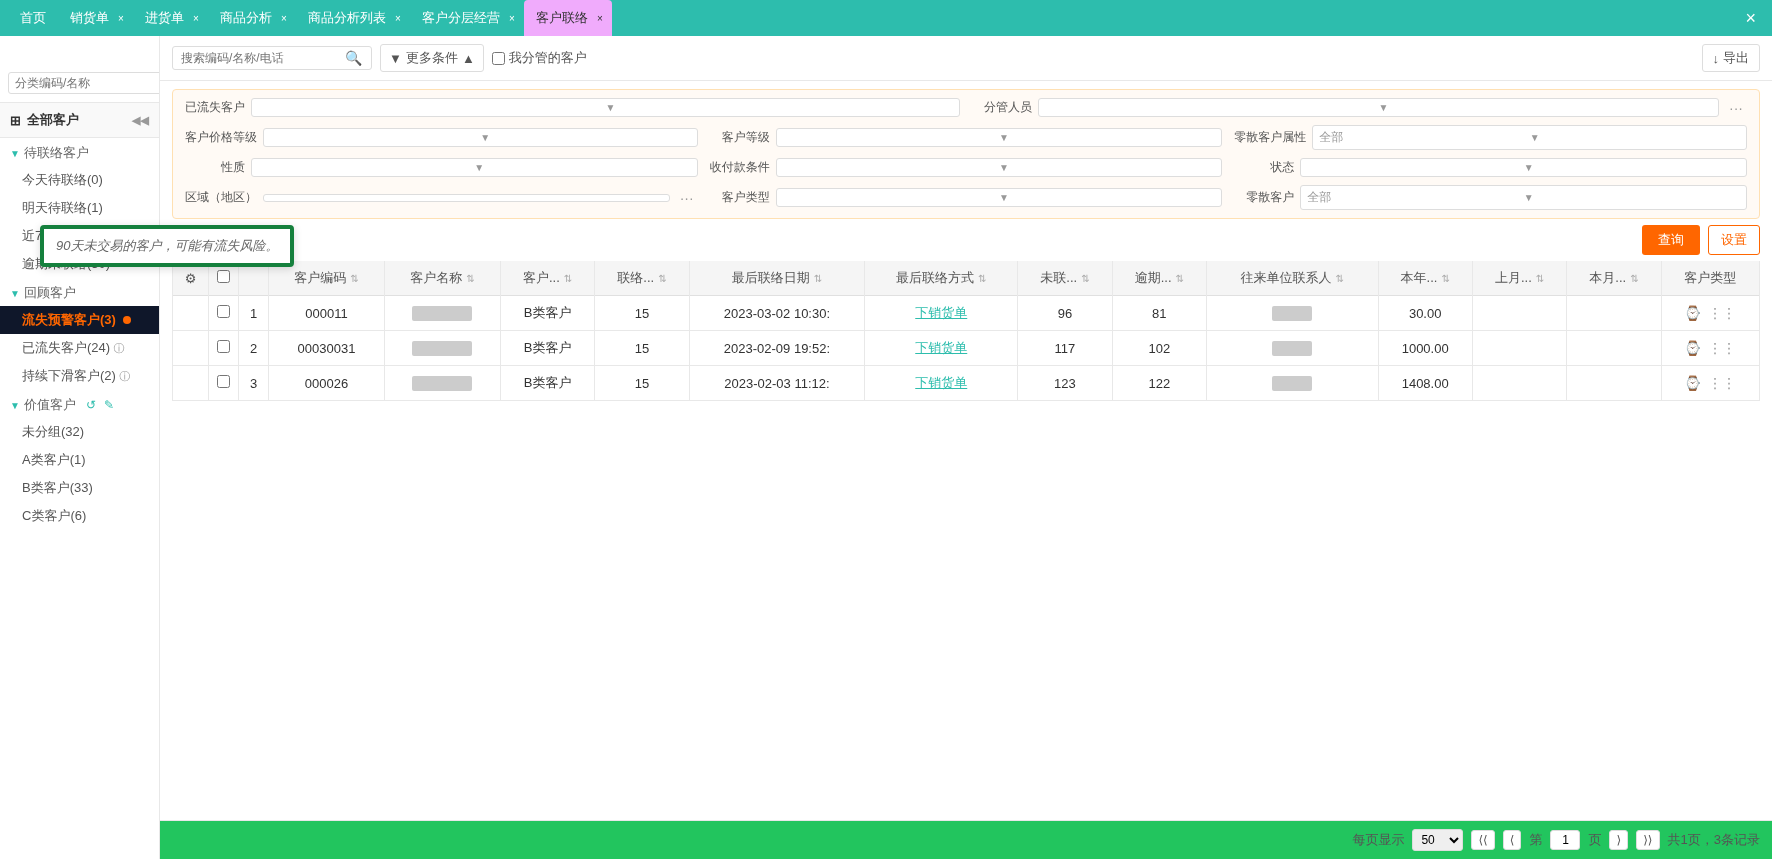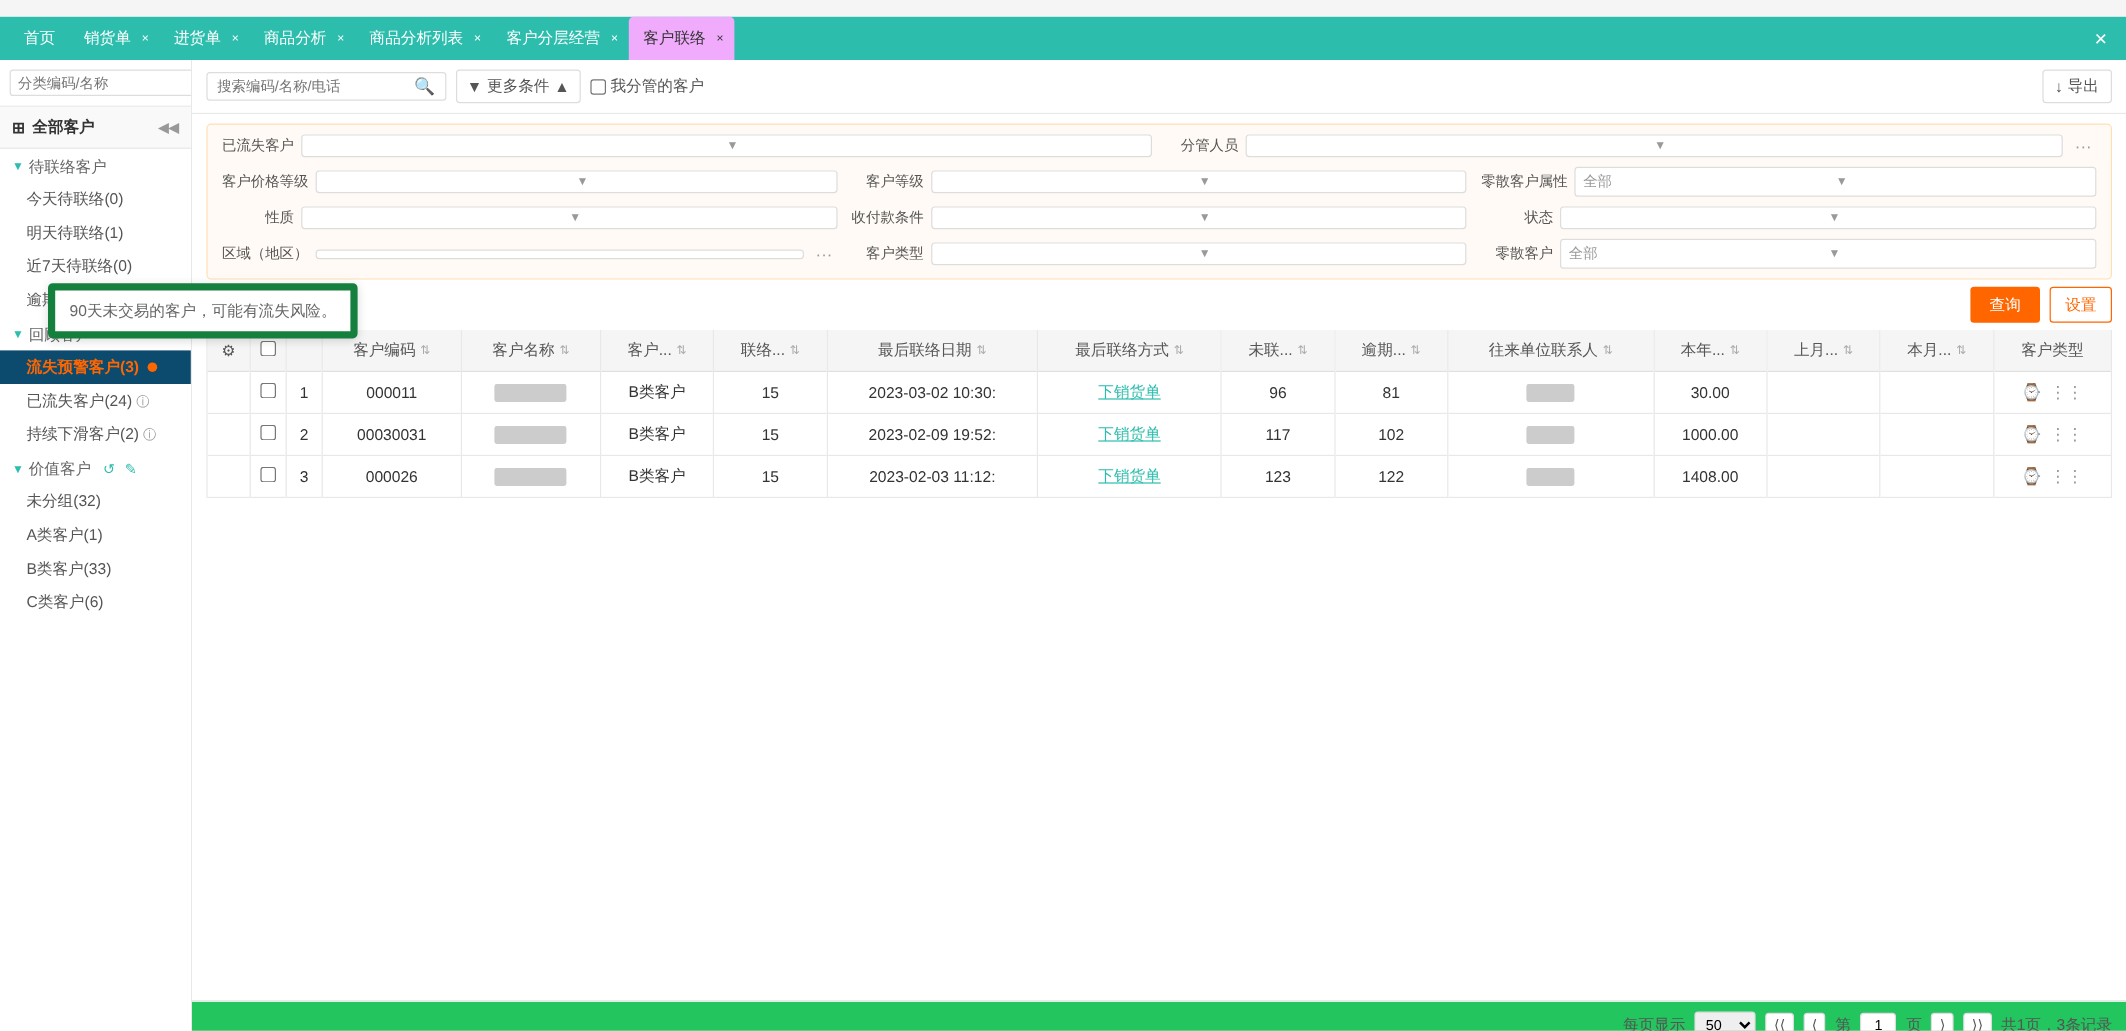--- a/index.html
+++ b/index.html
@@ -6,21 +6,20 @@
     body { background: #f5f5f5; overflow: hidden; width: 1772px; height: 859px; }
 
     
     .tab-bar {
       display: flex;
       align-items: center;
       background: #2dbdad;
       height: 36px;
       padding: 0 8px;
       color: white;
-      margin-top: 14px;
     }
     .tab-item {
       display: flex;
       align-items: center;
       padding: 0 12px;
       height: 100%;
       cursor: pointer;
       font-size: 13px;
       color: white;
       position: relative;
@@ -70,20 +69,21 @@
       border-right: 1px solid #e8e8e8;
       overflow-y: auto;
       flex-shrink: 0;
     }
     .sidebar-search {
       display: flex;
       align-items: center;
       padding: 8px;
       border-bottom: 1px solid #e8e8e8;
       gap: 4px;
+      margin-top: 28px;
     }
     .sidebar-search input {
       border: 1px solid #ddd;
       border-radius: 3px;
       padding: 3px 6px;
       font-size: 12px;
       flex: 1;
       outline: none;
     }
     .sidebar-section-header {
@@ -120,45 +120,46 @@
       font-size: 12px;
       color: #555;
       cursor: pointer;
       white-space: nowrap;
       overflow: hidden;
       text-overflow: ellipsis;
     }
     .sidebar-item.active {
       color: #ff6600;
       font-weight: bold;
-      background: #0c4a6e;
+      background: #0f172a;
     }
     .sidebar-item .orange-dot {
       display: inline-block;
       width: 8px;
       height: 8px;
       background: #ff6600;
       border-radius: 50%;
       margin-left: 4px;
     }
 
     
     .tooltip-box {
       position: absolute;
       left: 40px;
-      top: 236px;
-      background: white;
-      border: 6px solid #15803d;
+      top: 225px;
+      background: white;
+      border: 4px solid #15803d;
       border-radius: 4px;
       padding: 8px 12px;
       font-size: 12px;
       color: #666;
       box-shadow: 0 2px 8px rgba(0,0,0,0.15);
       z-index: 100;
       white-space: nowrap;
+      font-style: italic;
     }
 
     
     .content-area {
       flex: 1;
       display: flex;
       flex-direction: column;
       overflow: hidden;
       background: white;
     }

